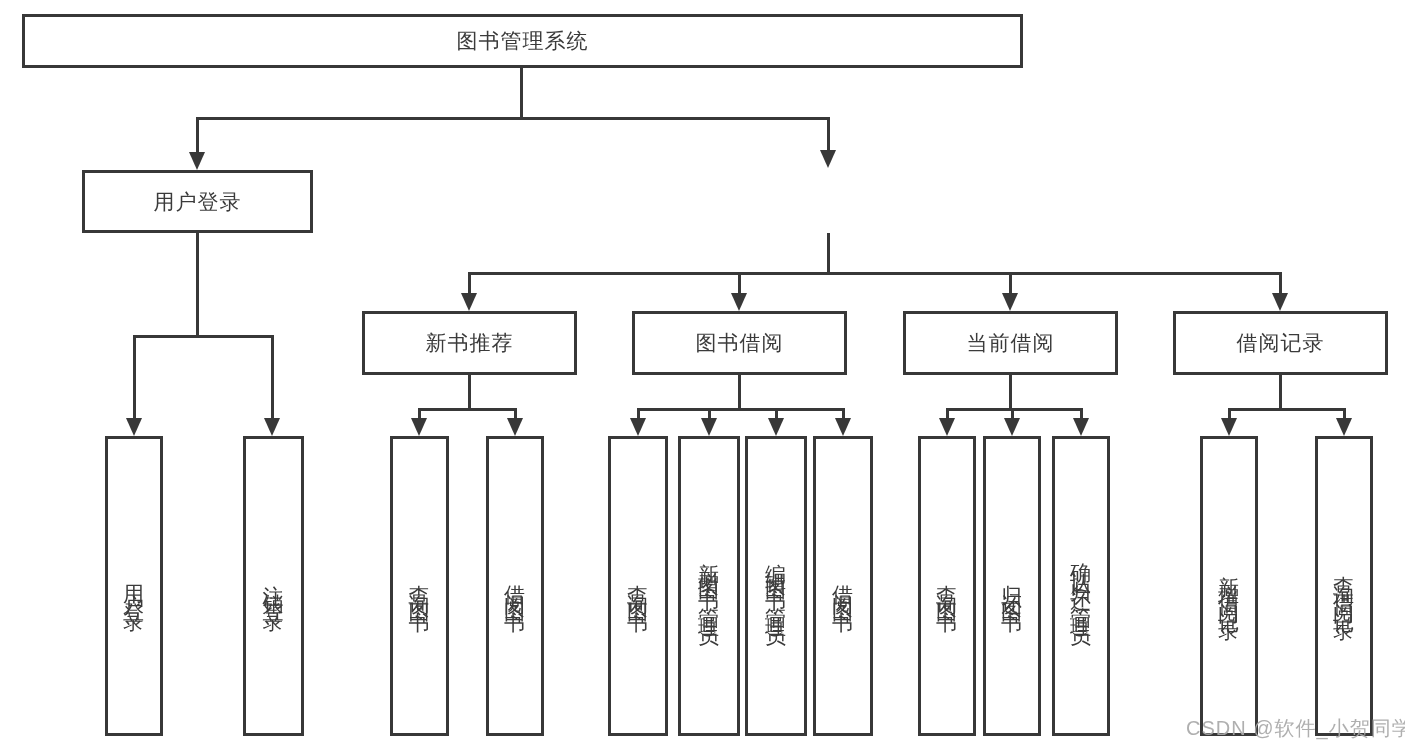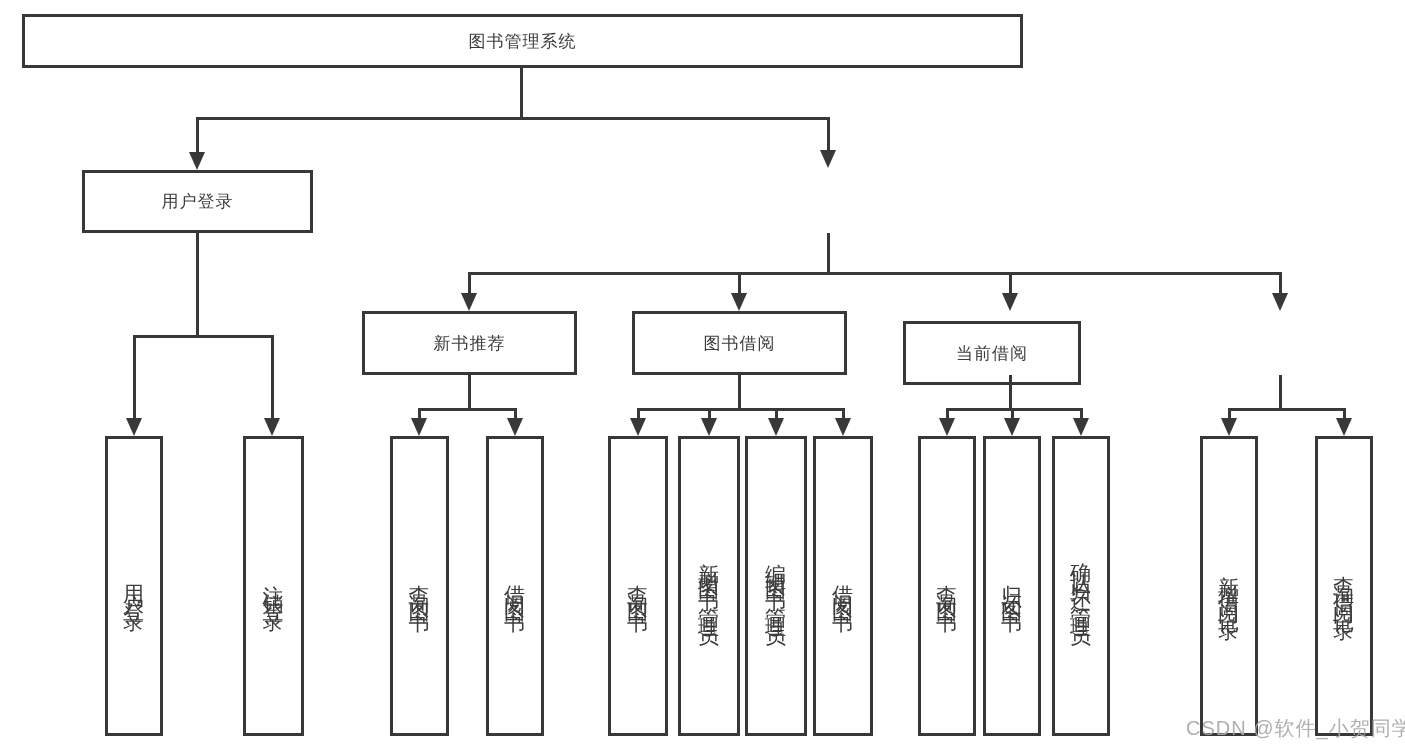--- a/index.html
+++ b/index.html
@@ -19,21 +19,21 @@
   .box{
     position:absolute;
     border:3px solid var(--line);
     background:#ffffff;
     box-sizing:border-box;
     display:flex;
     align-items:center;
     justify-content:center;
   }
   .box.h span{
-    font-size:17px;
+    font-size:21px;
     letter-spacing:1px;
     white-space:nowrap;
   }
   .box.v span{
     writing-mode:vertical-rl;
     text-orientation:mixed;
     font-size:21px;
     letter-spacing:9px;
     line-height:1;
   }
@@ -92,22 +92,25 @@
   <div class="arrow" style="left:1002px;top:293px"></div>
   <div class="vl" style="left:1279px;top:272px;width:3px;height:21px"></div>
   <div class="arrow" style="left:1272px;top:293px"></div>
 
   <div class="box h" style="left:632px;top:311px;width:215px;height:64px">
     <span>图书借阅</span>
   </div>
   <div class="box h" style="left:362px;top:311px;width:215px;height:64px">
     <span>新书推荐</span>
   </div>
-  <div class="box h" style="left:903px;top:321px;width:178px;height:64px">
+  <div class="box h" style="left:903px;top:311px;width:215px;height:64px">
     <span>当前借阅</span>
+  </div>
+  <div class="box h" style="left:1173px;top:311px;width:215px;height:64px">
+    <span>借阅记录</span>
   </div>
 
   <div class="vl" style="left:468px;top:375px;width:3px;height:33px"></div>
   <div class="hl" style="left:418px;top:408px;width:99px;height:3px"></div>
   <div class="vl" style="left:418px;top:408px;width:3px;height:10px"></div>
   <div class="arrow" style="left:411px;top:418px"></div>
   <div class="vl" style="left:514px;top:408px;width:3px;height:10px"></div>
   <div class="arrow" style="left:507px;top:418px"></div>
 
   <div class="vl" style="left:738px;top:375px;width:3px;height:33px"></div>

